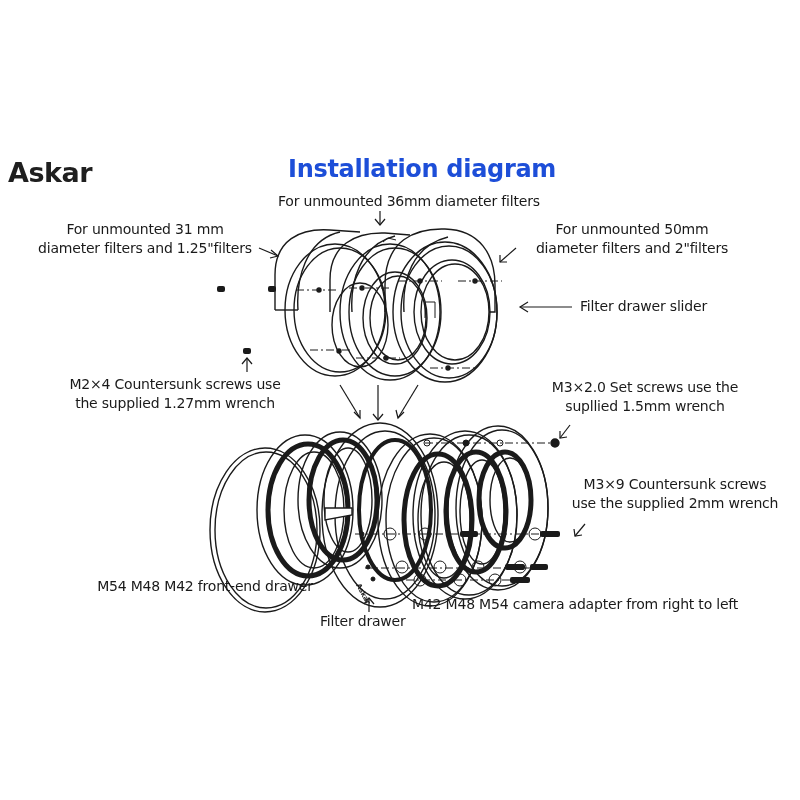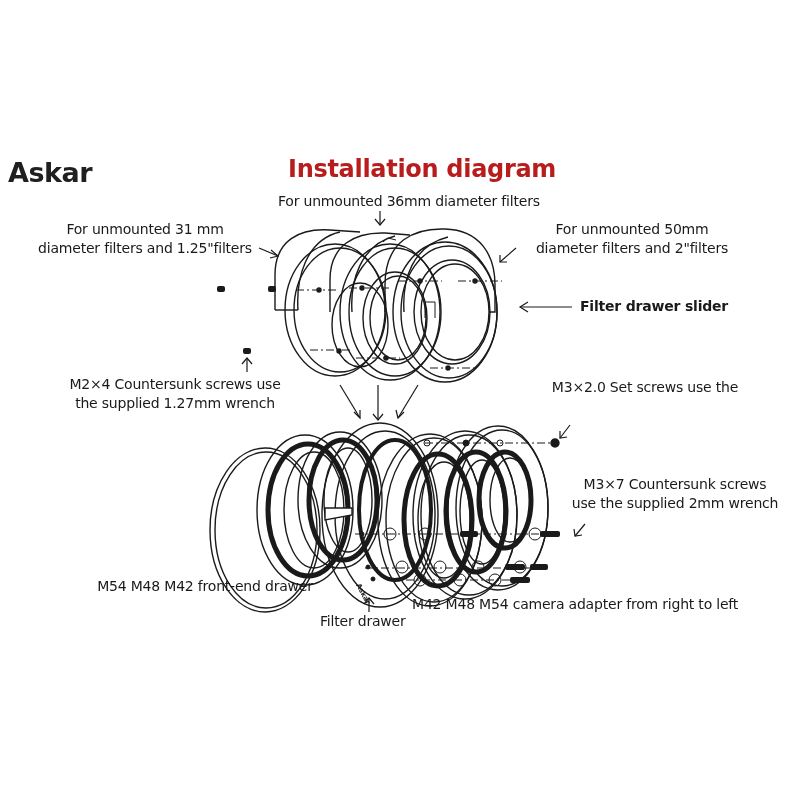--- a/index.html
+++ b/index.html
@@ -5,21 +5,21 @@
     html, body { margin: 0; padding: 0; background: #ffffff; }
     body { width: 800px; height: 800px; position: relative; overflow: hidden;
            font-family: "DejaVu Sans", "Liberation Sans", sans-serif; color: #1a1a1a; }
     .canvas { position: absolute; left: 0; top: 0; width: 800px; height: 720px; }
     .lbl { position: absolute; font-size: 14px; line-height: 19px; color: #1a1a1a;
            text-align: center; white-space: nowrap; letter-spacing: -0.2px; }
     .lbl span { display: block; }
     .brand { position: absolute; left: 8px; top: 157px; font-size: 27px; font-weight: bold;
              color: #1f1f1f; letter-spacing: -0.5px; }
     .title { position: absolute; left: 288px; top: 155px; font-size: 24px; font-weight: bold;
-             color: #b91c1c; letter-spacing: -0.3px; white-space: nowrap; }
+             color: #1d4ed8; letter-spacing: -0.3px; white-space: nowrap; }
     svg { position: absolute; left: 0; top: 0; }
   </style>
 </head>
 <body>
 
 <div class="canvas">
 
   <div class="brand">Askar</div>
   <div class="title">Installation diagram</div>
 
@@ -195,33 +195,34 @@
   <div class="lbl" style="left:30px; top:220px; width:230px;">
     <span>For unmounted 31 mm</span>
     <span>diameter filters and 1.25"filters</span>
   </div>
 
   <div class="lbl" style="left:522px; top:220px; width:220px;">
     <span>For unmounted 50mm</span>
     <span>diameter filters and 2"filters</span>
   </div>
 
-  <div class="lbl" style="left:580px; top:297px;font-weight:bold;">Filter drawer slider</div>
+  <div class="lbl" style="left:580px; top:297px;">Filter drawer slider</div>
 
   <div class="lbl" style="left:55px; top:375px; width:240px;">
     <span>M2×4 Countersunk screws use</span>
     <span>the supplied 1.27mm wrench</span>
   </div>
 
   <div class="lbl" style="left:540px; top:378px; width:210px;">
     <span>M3×2.0 Set screws use the</span>
+    <span>supllied 1.5mm wrench</span>
   </div>
 
   <div class="lbl" style="left:560px; top:475px; width:230px;">
-    <span>M3×7 Countersunk screws</span>
+    <span>M3×9 Countersunk screws</span>
     <span>use the supplied 2mm wrench</span>
   </div>
 
   <div class="lbl" style="left:80px; top:577px; width:250px;">
     <span>M54 M48 M42 front-end drawer</span>
   </div>
 
   <div class="lbl" style="left:320px; top:612px;">Filter drawer</div>
 
   <div class="lbl" style="left:412px; top:595px;">M42 M48 M54 camera adapter from right to left</div>

